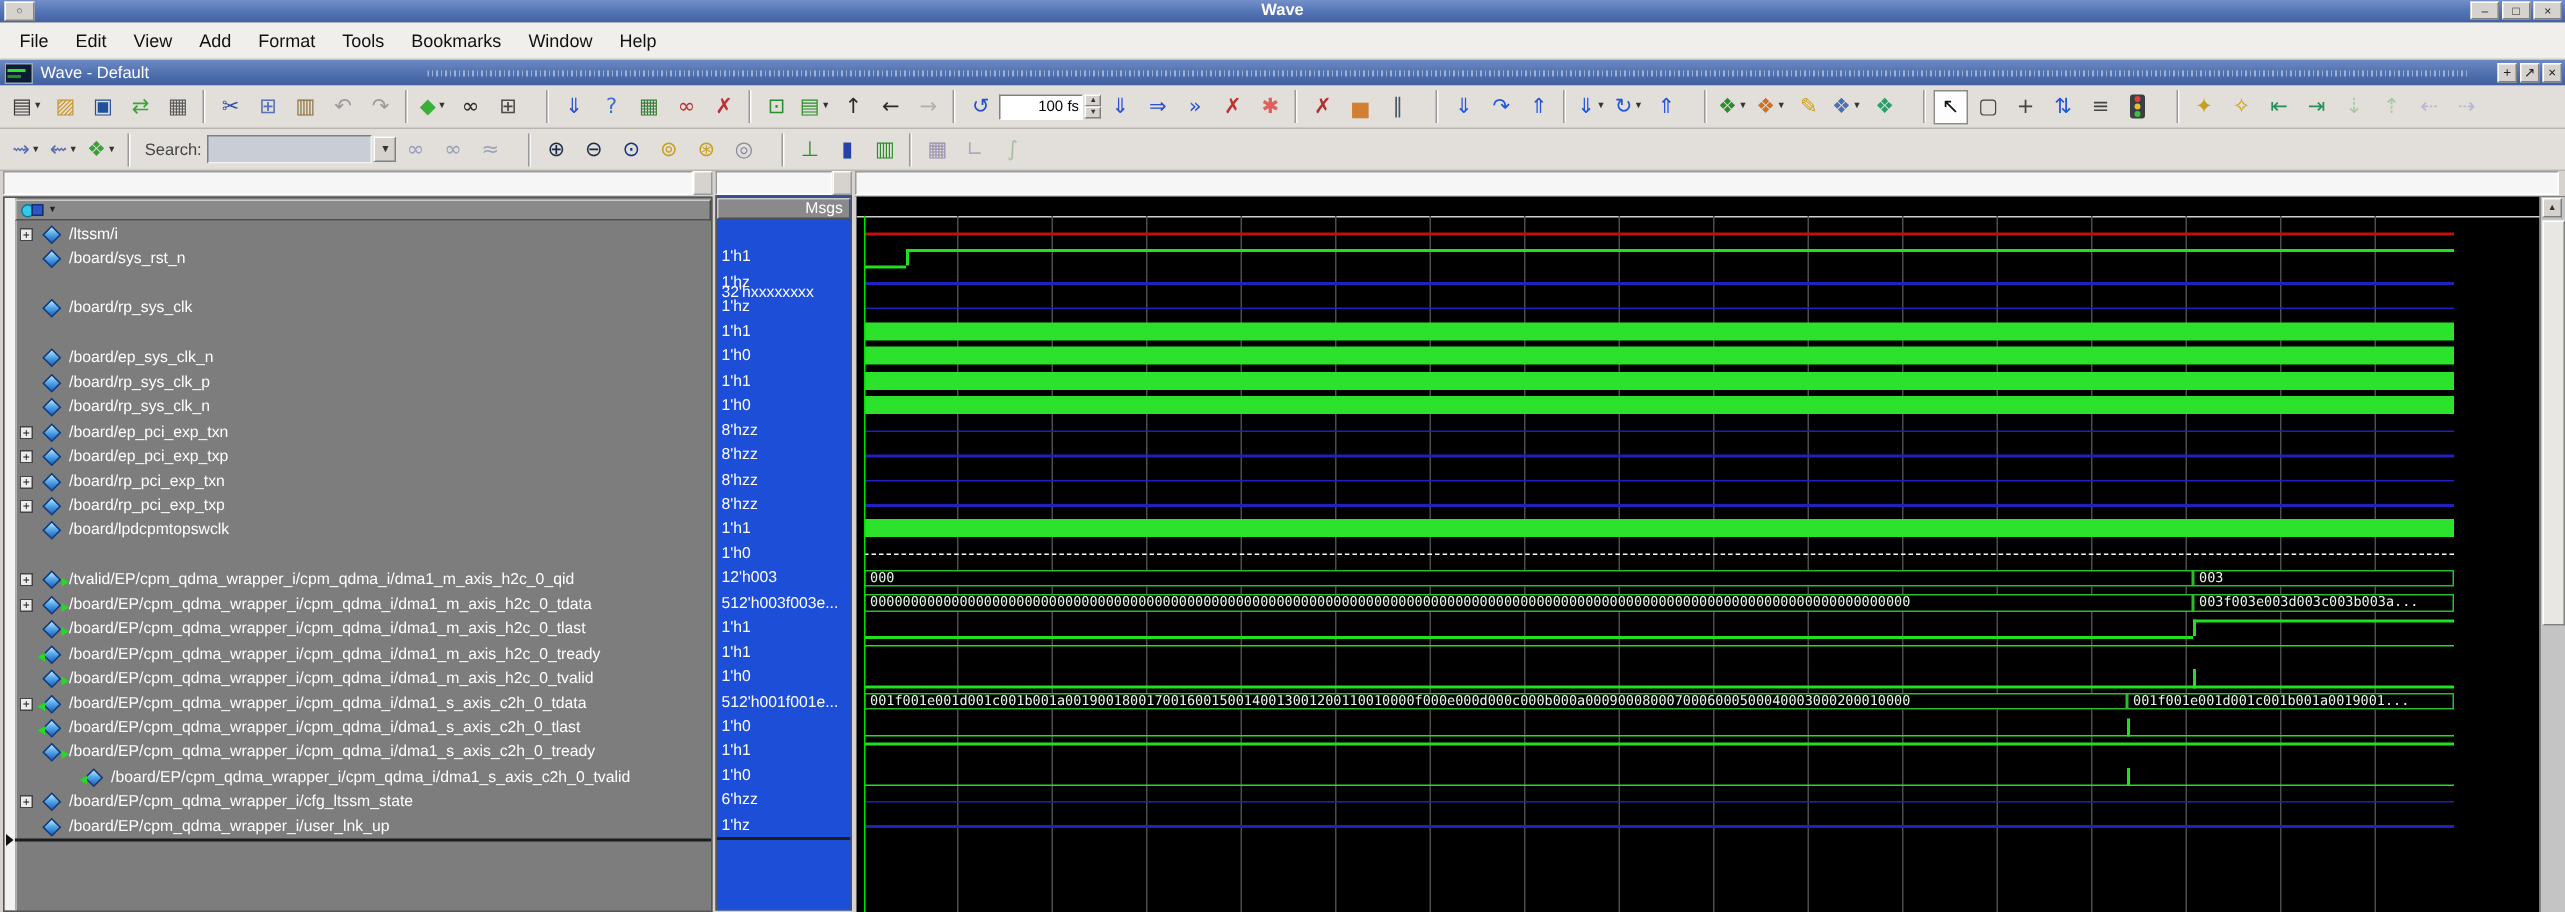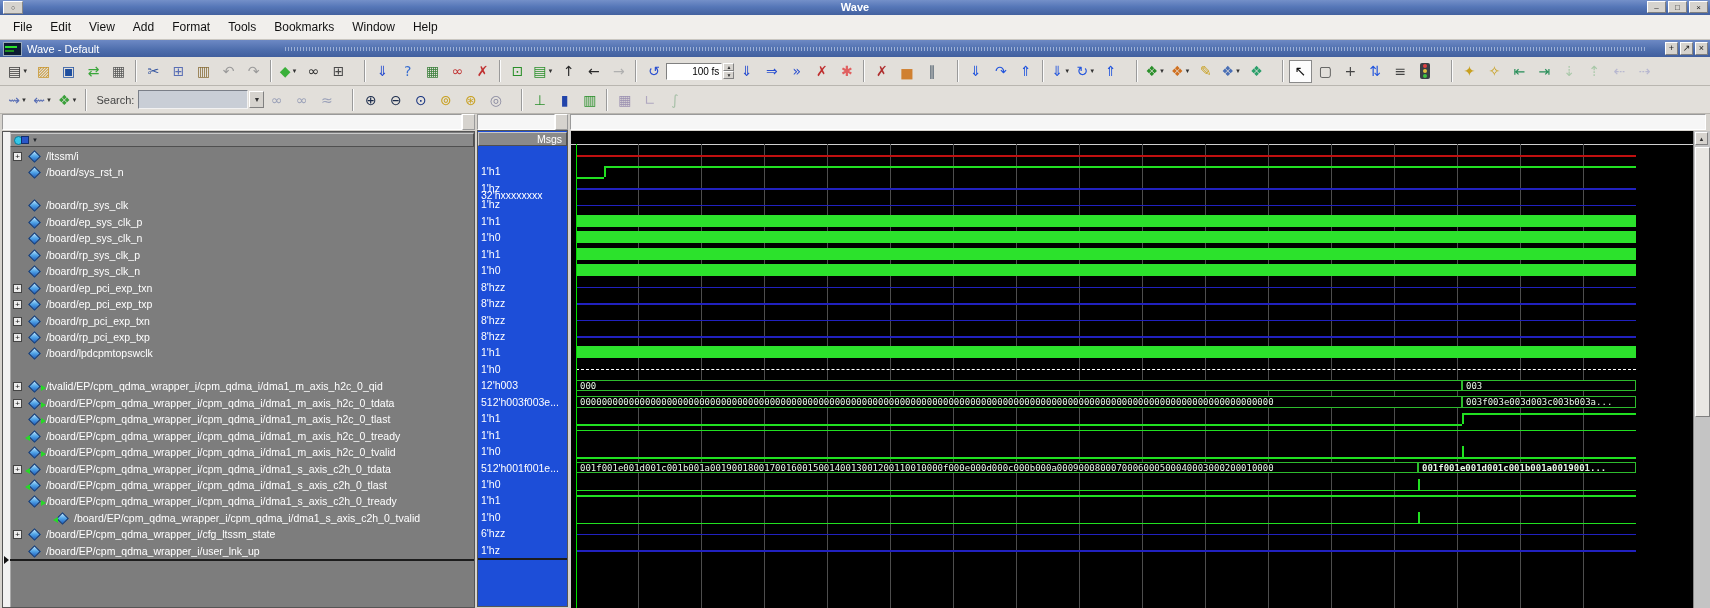--- a/index.html
+++ b/index.html
@@ -493,24 +493,20 @@
         <span class="diamond"></span>
         <span class="sig-label">/ltssm/i</span>
       </div>
       <div class="sig-row" style="top: 16.45px;">
         <span class="diamond"></span>
         <span class="sig-label">/board/sys_rst_n</span>
       </div>
       <div class="sig-row" style="top: 49.35px;">
         <span class="diamond"></span>
         <span class="sig-label">/board/rp_sys_clk</span>
-      </div>
-      <div class="sig-row" style="top: 65.8px;">
-        <span class="diamond"></span>
-        <span class="sig-label">/board/ep_sys_clk_p</span>
       </div>
       <div class="sig-row" style="top: 82.25px;">
         <span class="diamond"></span>
         <span class="sig-label">/board/ep_sys_clk_n</span>
       </div>
       <div class="sig-row" style="top: 98.7px;">
         <span class="diamond"></span>
         <span class="sig-label">/board/rp_sys_clk_p</span>
       </div>
       <div class="sig-row" style="top: 115.15px;">
@@ -689,21 +685,21 @@
       </div>
       <div class="wv" style="left: 0px; top: 277.15px; width: 886px; height: 1.5px; background: rgb(33, 224, 33);"></div>
       <div class="wv" style="left: 886px; top: 266.2px; width: 1.5px; height: 10.95px; background: rgb(33, 224, 33);"></div>
       <div class="wv" style="left: 886px; top: 266.2px; width: 174px; height: 1.5px; background: rgb(33, 224, 33);"></div>
       <div class="wv" style="left: 0px; top: 282.65px; width: 1060px; height: 1.5px; background: rgb(33, 224, 33);"></div>
       <div class="wv" style="left: 0px; top: 310.05px; width: 1060px; height: 1.5px; background: rgb(33, 224, 33);"></div>
       <div class="wv" style="left: 886px; top: 299.1px; width: 2px; height: 12.45px; background: rgb(33, 224, 33);"></div>
       <div class="bus-seg" style="left: 0px; top: 315.05px; width: 842px; height: 11.45px; border-color: rgb(45, 187, 45);">
         <span>001f001e001d001c001b001a0019001800170016001500140013001200110010000f000e000d000c000b000a0009000800070006000500040003000200010000</span>
       </div>
-      <div class="bus-seg" style="left: 842px; top: 315.05px; width: 218px; height: 11.45px; border-color: rgb(45, 187, 45); font-weight: bold;">
+      <div class="bus-seg" style="left: 842px; top: 315.05px; width: 218px; height: 11.45px; border-color: rgb(45, 187, 45);">
         <span>001f001e001d001c001b001a0019001...</span>
       </div>
       <div class="wv" style="left: 0px; top: 342.95px; width: 1060px; height: 1.5px; background: rgb(33, 224, 33);"></div>
       <div class="wv" style="left: 842px; top: 332px; width: 2px; height: 12.45px; background: rgb(33, 224, 33);"></div>
       <div class="wv" style="left: 0px; top: 348.45px; width: 1060px; height: 1.5px; background: rgb(33, 224, 33);"></div>
       <div class="wv" style="left: 0px; top: 375.85px; width: 1060px; height: 1.5px; background: rgb(33, 224, 33);"></div>
       <div class="wv" style="left: 842px; top: 364.9px; width: 2px; height: 12.45px; background: rgb(33, 224, 33);"></div>
       <div class="wv" style="left: 0px; top: 386.575px; width: 1060px; height: 1.5px; background: rgb(33, 33, 191);"></div>
       <div class="wv" style="left: 0px; top: 403.025px; width: 1060px; height: 1.5px; background: rgb(33, 33, 191);"></div>
     </div>

